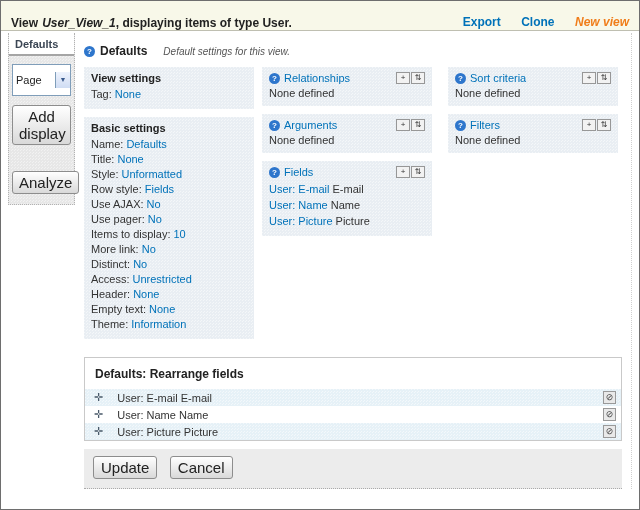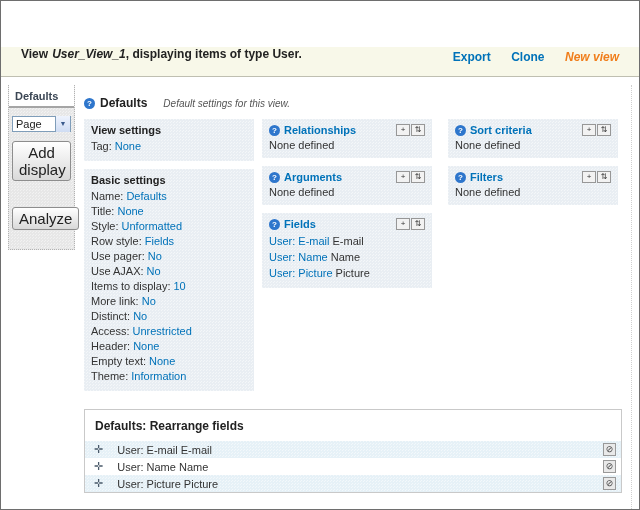--- a/index.html
+++ b/index.html
@@ -8,45 +8,45 @@
     width:640px; height:510px;
     border:1px solid #6e6e6e;
     background:#fff;
     font-family:"Liberation Sans", sans-serif;
     overflow:hidden;
   }
   
   .header {
     height:30px; background:#f8f8e9;
     border-bottom:1px solid #bfbfb1;
-    display:flex; align-items:flex-start; padding:0 20px;margin-top:46px;
+    display:flex; align-items:flex-end; padding:0 10px;
   }
   .header-title { font-size:12px; font-weight:bold; color:#222; flex:1; white-space:nowrap; }
   .view-name { font-style:italic; margin-left:4px; }
   .header-links { white-space:nowrap; }
   .header-links a { font-size:12px; font-weight:bold; color:#0072b9; text-decoration:none; margin-left:16px; cursor:pointer; }
   .header-links a.newview { color:#f07d1a; font-style:italic; }
   
-  .main { margin:8px 7px; display:flex; align-items:flex-start; min-height:450px; border-right:1px dotted #cfcfcf; }
+  .main { margin:2px 7px; display:flex; align-items:flex-start; min-height:450px; border-right:1px dotted #cfcfcf; }
   
   .sidebar {
     width:67px; min-height:165px;
     background-color:#e7e7e7;
     background-image:linear-gradient(45deg, rgba(255,255,255,.45) 25%, transparent 25%, transparent 75%, rgba(255,255,255,.45) 75%);
     background-size:3px 3px;
     border:1px dotted #b2b2b2; border-top:none;
   }
   .tab {
     background:#fff; font-weight:bold; font-size:11px; color:#3b4654;
     padding:5px 6px 4px; border-bottom:2px solid #a5a5a5; cursor:pointer;
   }
   .sidebar-controls { padding:8px 3px 10px; }
   .fake-select {
     display:flex; align-items:center; background:#fff;
-    border:1px solid #7f9db9; height:16px; font-size:11px; color:#222;
+    border:1px solid #7f9db9; height:32px; font-size:11px; color:#222;
     margin-bottom:9px; cursor:pointer;
   }
   .fake-select .sel-text { flex:1; padding-left:3px; }
   .sel-arrow {
     width:15px; height:16px; background:linear-gradient(#eef3fd,#cfdcf3);
     border-left:1px solid #7f9db9; text-align:center; font-size:7px; line-height:16px; color:#3a5a8c;
   }
   .btn {
     border:1px solid #8d8d8d; border-radius:3px;
     background:linear-gradient(#ffffff,#d9d9d9);
@@ -69,21 +69,21 @@
   .col { width:170px; margin-right:8px; }
   .col.col3 { margin-right:0; margin-left:8px; }
   .box {
     background-color:#e9eef3;
     background-image:linear-gradient(45deg, rgba(255,255,255,.5) 25%, transparent 25%, transparent 75%, rgba(255,255,255,.5) 75%);
     background-size:3px 3px;
     padding:5px 7px 7px; margin-bottom:8px; font-size:11px; color:#333;
   }
   .box-title { font-weight:bold; font-size:11px; color:#222; margin-bottom:3px; }
   .box-header { display:flex; align-items:center; margin-bottom:3px; }
-  .box-header .box-link { color:#0072b9; font-weight:bold; text-decoration:none; margin-left:4px; flex:1; cursor:pointer; }
+  .box-header .box-link { color:#0072b9; font-weight:normal; text-decoration:none; margin-left:4px; flex:1; cursor:pointer; }
   .mini-btns { display:flex; }
   .mini-btn {
     width:14px; height:12px; border:1px solid #979797; background:#f2f2f2;
     font-size:8px; line-height:10px; text-align:center; color:#333; cursor:pointer; margin-left:1px;
   }
   .srow { line-height:15px; white-space:nowrap; }
   .slabel { color:#333; }
   a.link { color:#0072b9; text-decoration:none; margin-left:3px; cursor:pointer; }
   .field-row { line-height:16px; white-space:nowrap; }
   .field-row a.flink { color:#0072b9; text-decoration:none; margin-left:0; cursor:pointer; }
@@ -160,22 +160,22 @@
             <span class="slabel">Tag:</span><a class="link">None</a>
           </div>
         </div>
 
         <div class="box">
           <div class="box-title">Basic settings</div>
           <div class="srow"><span class="slabel">Name:</span><a class="link">Defaults</a></div>
           <div class="srow"><span class="slabel">Title:</span><a class="link">None</a></div>
           <div class="srow"><span class="slabel">Style:</span><a class="link">Unformatted</a></div>
           <div class="srow"><span class="slabel">Row style:</span><a class="link">Fields</a></div>
+          <div class="srow"><span class="slabel">Use AJAX:</span><a class="link">No</a></div>
           <div class="srow"><span class="slabel">Use pager:</span><a class="link">No</a></div>
-          <div class="srow"><span class="slabel">Use AJAX:</span><a class="link">No</a></div>
           <div class="srow"><span class="slabel">Items to display:</span><a class="link">10</a></div>
           <div class="srow"><span class="slabel">More link:</span><a class="link">No</a></div>
           <div class="srow"><span class="slabel">Distinct:</span><a class="link">No</a></div>
           <div class="srow"><span class="slabel">Access:</span><a class="link">Unrestricted</a></div>
           <div class="srow"><span class="slabel">Header:</span><a class="link">None</a></div>
           <div class="srow"><span class="slabel">Empty text:</span><a class="link">None</a></div>
           <div class="srow"><span class="slabel">Theme:</span><a class="link">Information</a></div>
         </div>
       </div>
 
@@ -264,15 +264,19 @@
         <span class="rlabel">User: Name Name</span>
         <span class="remove-btn">⊘</span>
       </div>
       <div class="rrow odd">
         <span class="drag">✛</span>
         <span class="rlabel">User: Picture Picture</span>
         <span class="remove-btn">⊘</span>
       </div>
     </div>
 
+    <div class="form-actions">
+      <button class="btn">Update</button>
+      <button class="btn">Cancel</button>
+    </div>
 
   </div>
 </div>
 
 </body></html>

